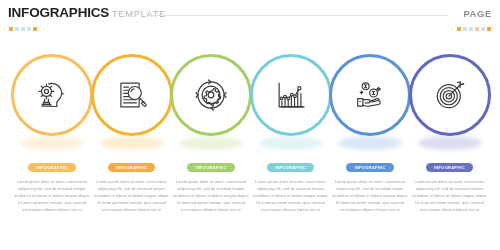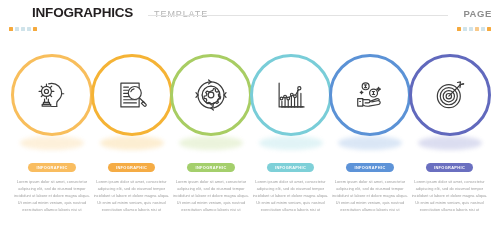--- a/index.html
+++ b/index.html
@@ -20,22 +20,21 @@
     position: absolute;
     left: 0; top: 0;
     width: 500px;
     height: 42px;
   }
   .title-group {
     position: absolute;
     left: 8px; top: 6px;
     display: flex;
     align-items: baseline;
-    gap: 21px;
-    margin-left: 24px;
+    gap: 3px;
   }
   .title-main {
     font-size: 13.5px;
     font-weight: bold;
     letter-spacing: -0.2px;
     color: #231f20;
     line-height: 1;
   }
   .title-sub {
     font-size: 9px;

